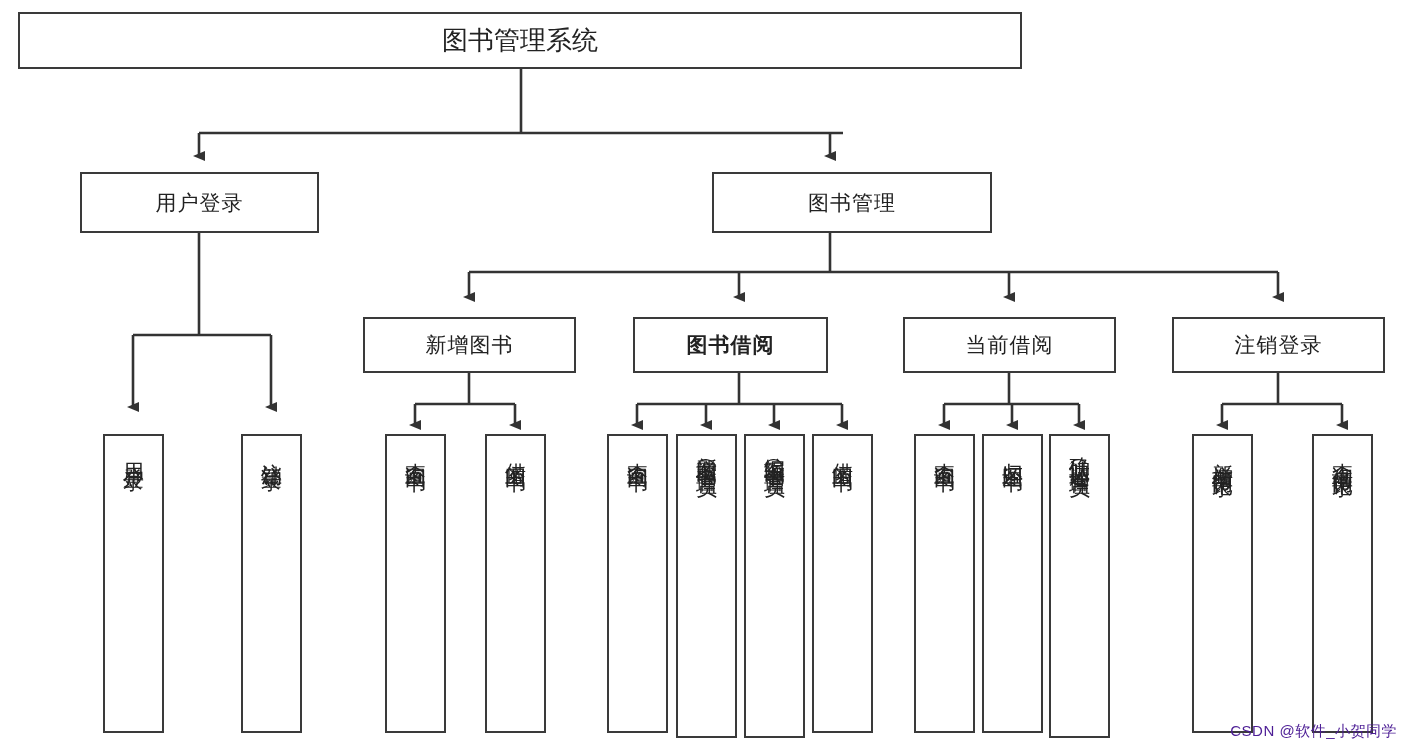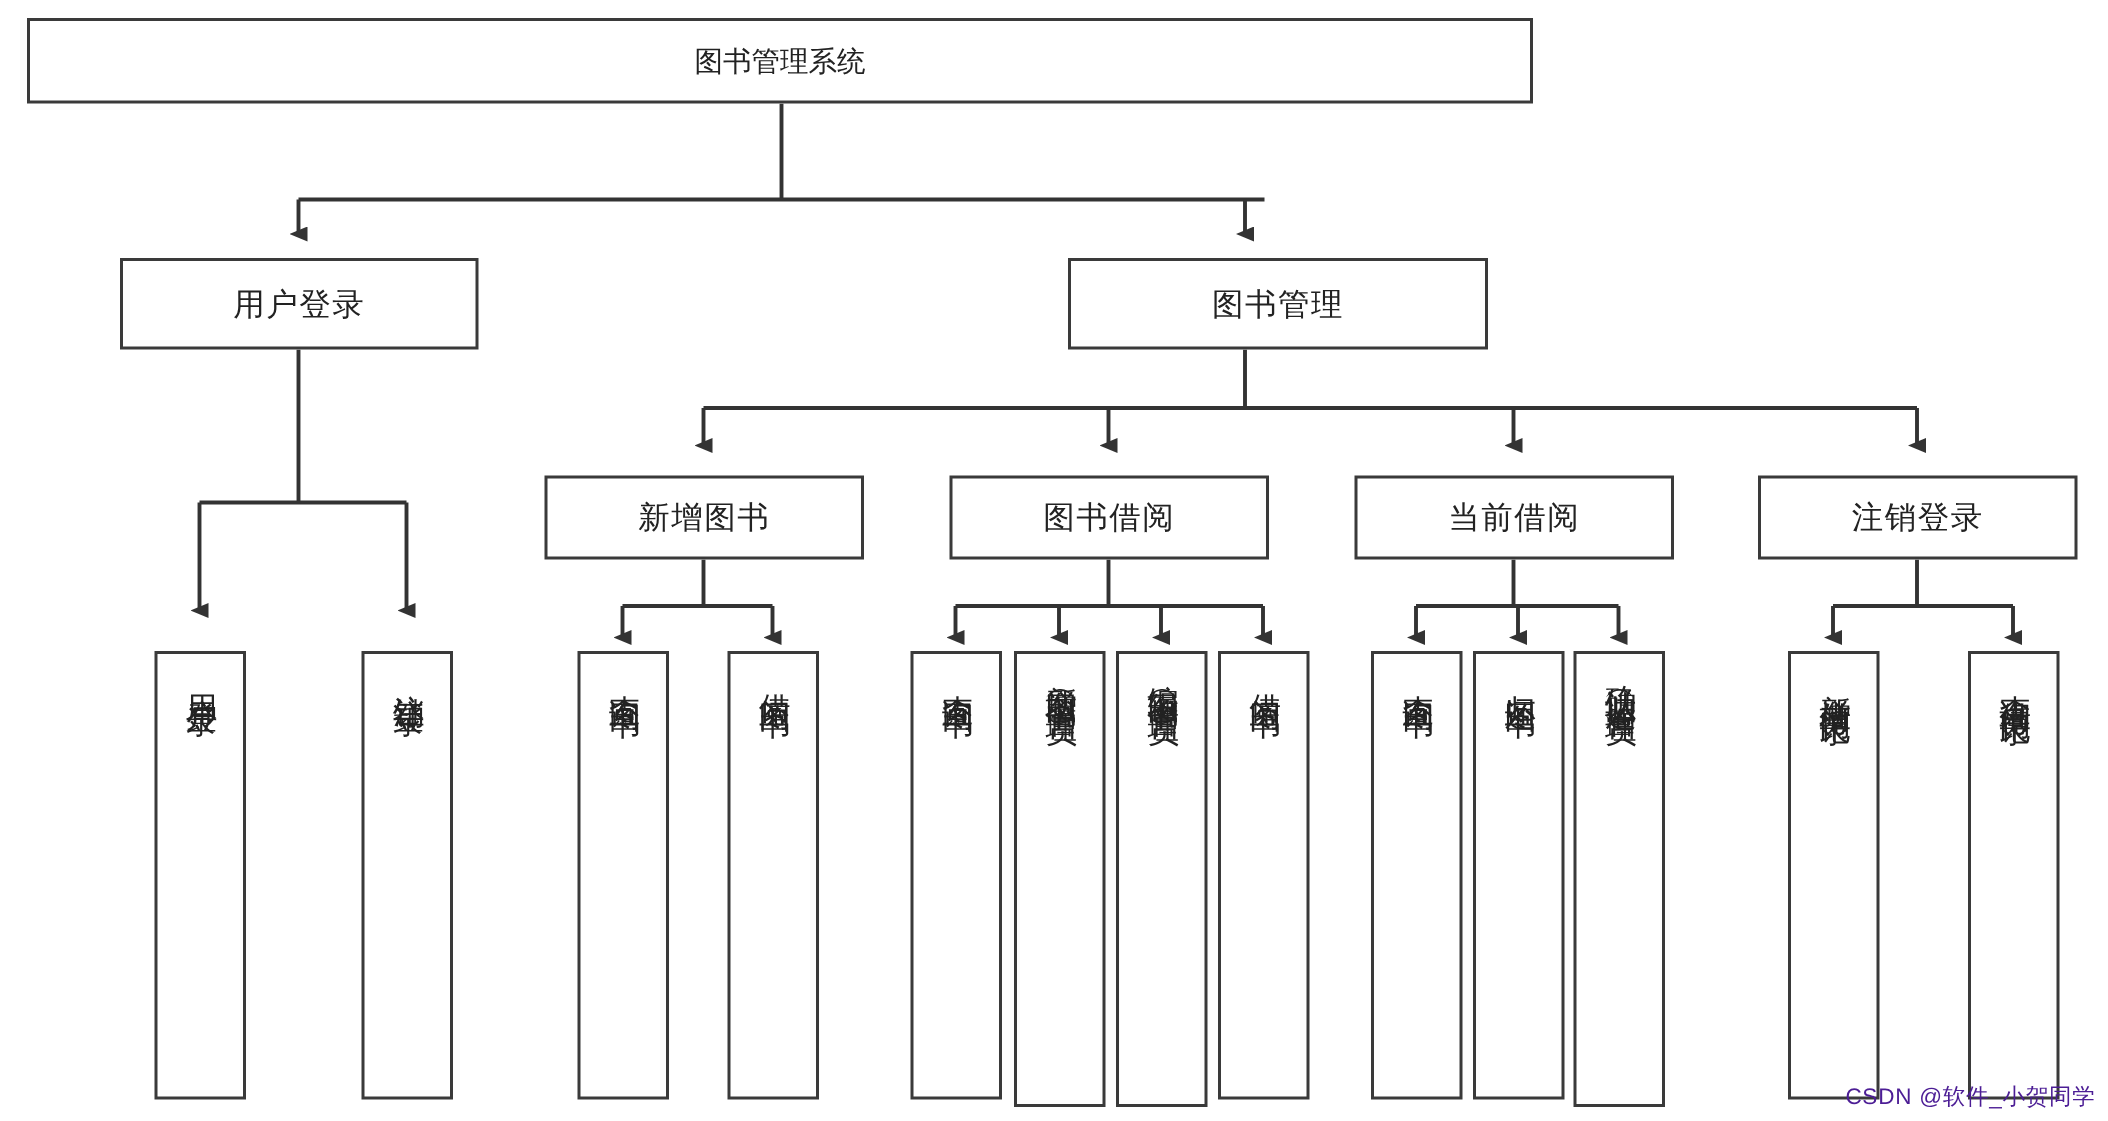--- a/index.html
+++ b/index.html
@@ -32,21 +32,21 @@
     display: flex;
     align-items: center;
     justify-content: center;
     color: #222222;
   }
   .node.horiz {
     font-size: 21px;
     letter-spacing: 1px;
   }
   .node.root {
-    font-size: 19px;
+    font-size: 26px;
     justify-content: center;
   }
   .node.vert {
     align-items: flex-start;
     justify-content: center;
     padding-top: 4px;
   }
   .vlabel {
     writing-mode: vertical-rl;
     text-orientation: upright;
@@ -131,21 +131,21 @@
   <div class="node horiz" style="left:80px; top:172px; width:239px; height:61px;">
     <span>用户登录</span>
   </div>
   <div class="node horiz" style="left:712px; top:172px; width:280px; height:61px;">
     <span>图书管理</span>
   </div>
 
   <div class="node horiz" style="left:363px; top:317px; width:213px; height:56px;">
     <span>新增图书</span>
   </div>
-  <div class="node horiz" style="left:633px; top:317px; width:213px; height:56px;">
+  <div class="node horiz" style="left:633px; top:317px; width:195px; height:56px;font-weight:bold;">
     <span>图书借阅</span>
   </div>
   <div class="node horiz" style="left:903px; top:317px; width:213px; height:56px;">
     <span>当前借阅</span>
   </div>
   <div class="node horiz" style="left:1172px; top:317px; width:213px; height:56px;">
     <span>注销登录</span>
   </div>
 
   <div class="node vert" style="left:103px; top:434px; width:61px; height:299px;">

